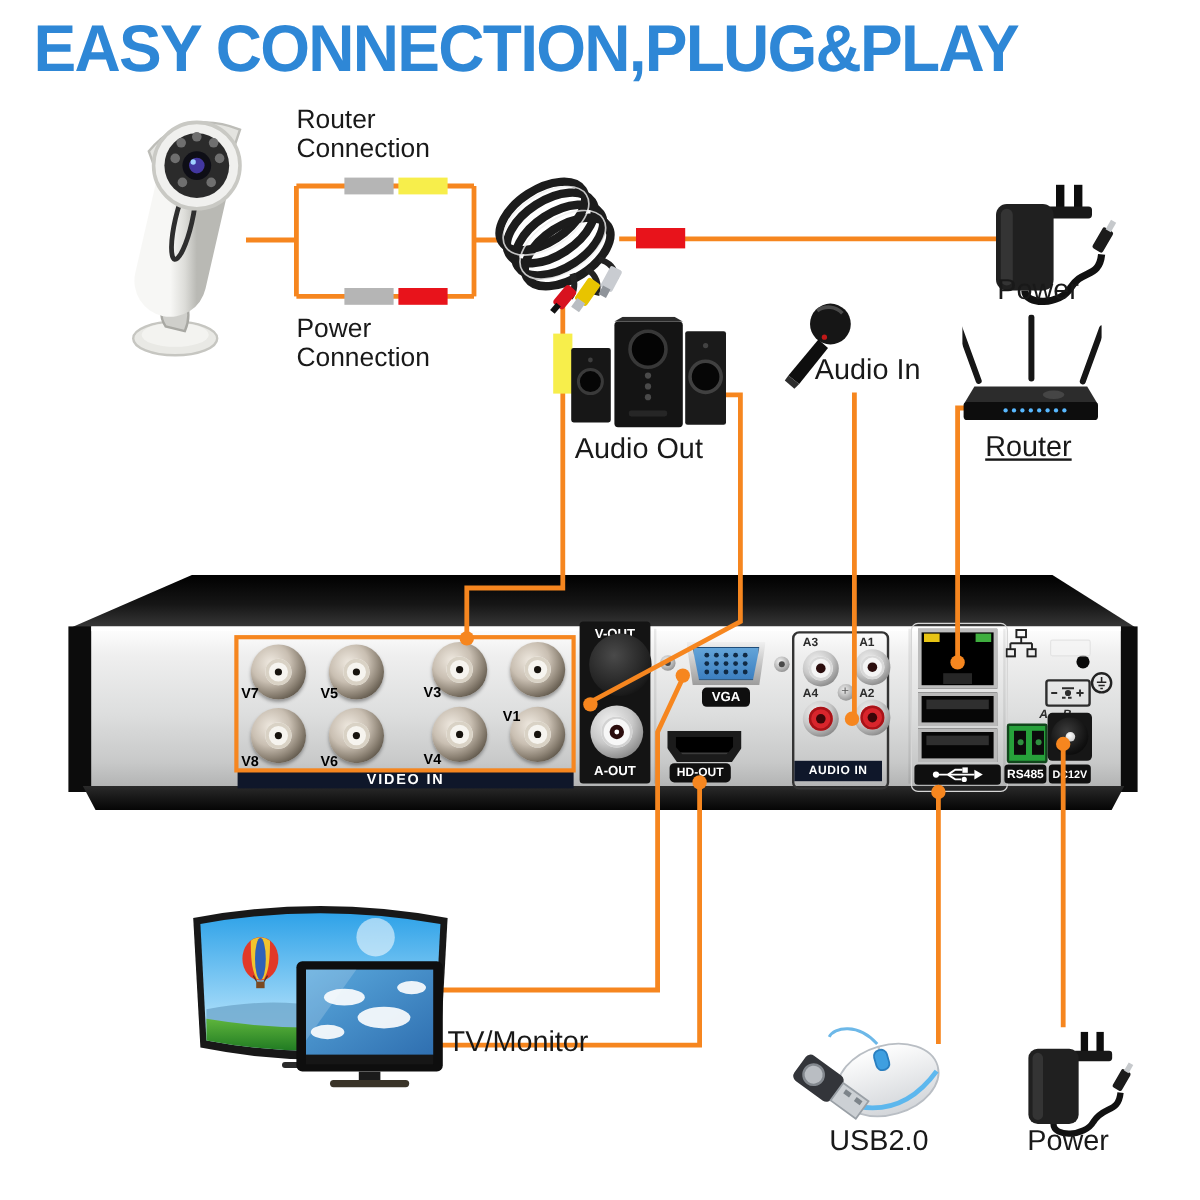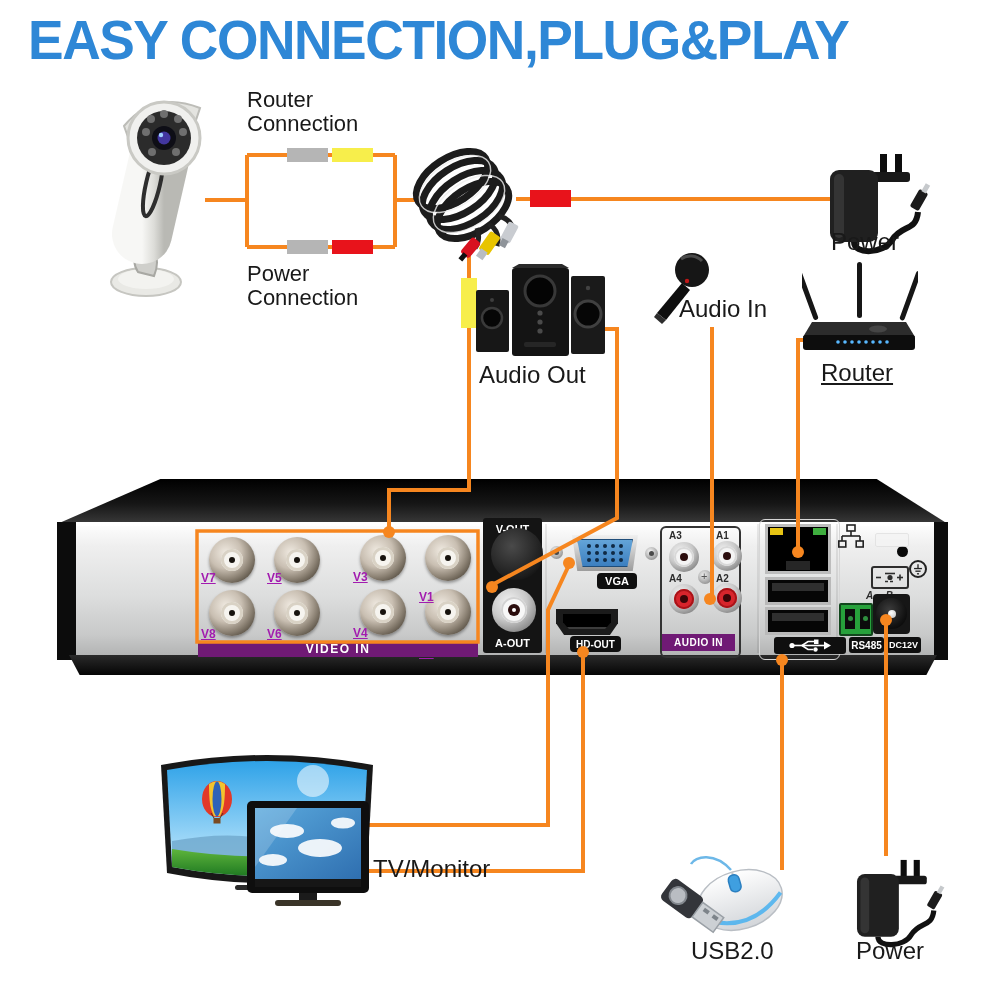--- a/index.html
+++ b/index.html
@@ -26,25 +26,25 @@
               clip-path:polygon(0.8% 0,99.2% 0,98% 100%,2% 100%);}
   .seam{position:absolute;width:2px;background:rgba(0,0,0,.08);}
   .face-shine{position:absolute;left:76px;top:522px;width:858px;height:4px;background:rgba(255,255,255,.75);}
   
   .bnc{position:absolute;width:46px;height:46px;border-radius:50%;
        background:radial-gradient(circle at 36% 34%,#efe9e0 0%,#c9bfb2 38%,#8d8375 62%,#564e42 82%,#38332b 100%);
        box-shadow:0 2px 3px rgba(0,0,0,.35);}
   .bnc::before{content:"";position:absolute;left:12px;top:12px;width:22px;height:22px;border-radius:50%;
        background:#f6f4ef;box-shadow:inset 0 0 0 3px #d9d2c5;}
   .bnc::after{content:"";position:absolute;left:20px;top:20px;width:6px;height:6px;border-radius:50%;background:#17130e;}
-  .vlab{position:absolute;font-size:12px;font-weight:700;color:#a21caf;text-decoration:underline;}
-  .blackstrip{position:absolute;background:#701a75;color:#fff;font-weight:700;
+  .vlab{position:absolute;font-size:12px;font-weight:700;color:#000000;}
+  .blackstrip{position:absolute;background:#0f172a;color:#fff;font-weight:700;
               display:flex;align-items:center;justify-content:center;}
   .badge{position:absolute;background:#0f0f0f;color:#fff;font-weight:700;border-radius:4px;
-         display:flex;align-items:center;justify-content:center;margin-left:12px;}
+         display:flex;align-items:center;justify-content:center;}
   
   .vout-col{position:absolute;left:483px;top:518px;width:59px;height:135px;background:#141414;border-radius:3px;}
   .vout-cap{position:absolute;left:491px;top:528px;width:52px;height:52px;border-radius:50%;
             background:radial-gradient(circle at 40% 35%,#4a4a4a,#1c1c1c 70%,#000);}
   .rca{border-radius:50%;position:absolute;
        background:radial-gradient(circle at 38% 32%,#f2f2f2,#c9c9c9 45%,#8f8f8f 75%,#6a6a6a);}
   .rca .ring{position:absolute;border-radius:50%;}
   .rca .hole{position:absolute;border-radius:50%;background:#2b0d0d;}
   .rca .pin{position:absolute;border-radius:50%;background:#fff;}
   

